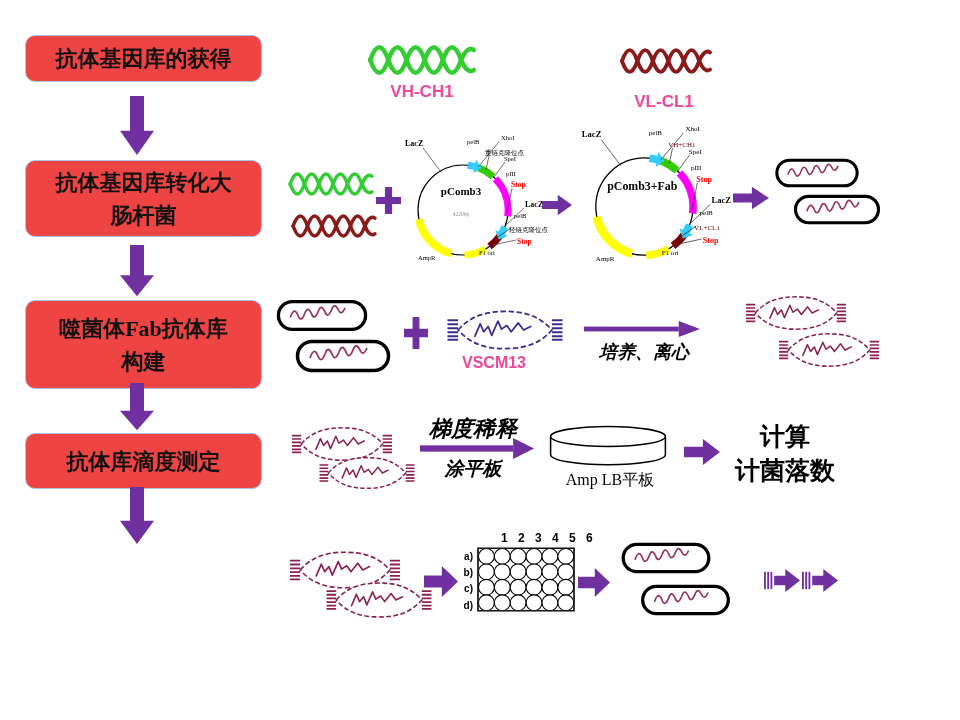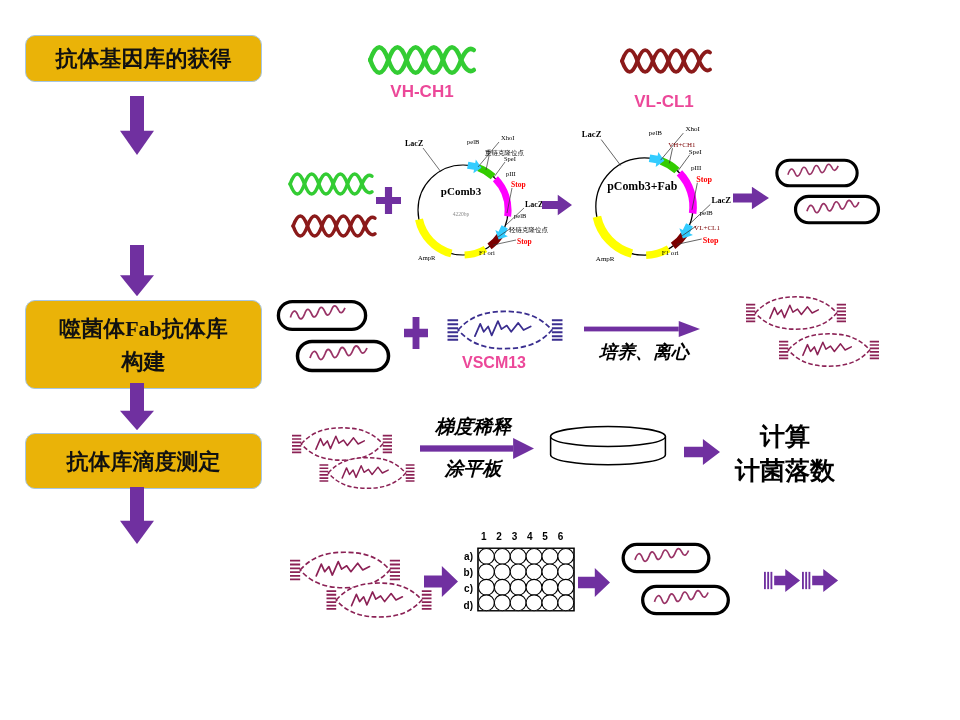--- a/index.html
+++ b/index.html
@@ -1,31 +1,31 @@
 <!DOCTYPE html>
 <html><head>
 <meta charset="utf-8">
 <style>
   html,body{margin:0;padding:0;background:#fff;}
   #canvas{position:relative;width:960px;height:720px;background:#ffffff;overflow:hidden;
           font-family:"Liberation Serif","DejaVu Serif",serif;}
   .abs{position:absolute;}
   
-  .step-box{left:25px;width:237px;background:#eab308;border:1px solid #A6C6E4;border-radius:10px;
+  .step-box{left:25px;width:237px;background:#ef4444;border:1px solid #A6C6E4;border-radius:10px;
             display:flex;align-items:center;justify-content:center;text-align:center;
             font-weight:bold;font-size:22px;color:#111;line-height:33px;padding:0 27px;box-sizing:border-box;}
   .purple{color:#7030A0;}
   .icon-svg{display:block;}
   
   .gene-label{font-family:"Liberation Sans","DejaVu Sans",sans-serif;font-weight:bold;font-size:17px;
               color:#ec4899;text-align:center;}
   .cn-label{font-weight:700;font-size:18px;color:#000;text-align:center;font-style:italic;}
   .big-result{font-weight:600;font-size:25px;color:#000;text-align:center;line-height:34px;}
-  .plate-cols{font-family:"Liberation Sans","DejaVu Sans",sans-serif;font-weight:bold;font-size:10px;
-              word-spacing:7px;padding-left:4px;color:#000;}
+  .plate-cols{font-family:"Liberation Sans","DejaVu Sans",sans-serif;font-weight:bold;font-size:12px;
+              word-spacing:7px;padding-left:4px;color:#000;margin-left:20px;}
   .plate-rows{font-family:"Liberation Sans","DejaVu Sans",sans-serif;font-weight:bold;font-size:10px;
               text-align:right;color:#000;}
   .plate-rows div{height:16.2px;line-height:16.2px;}
   
   svg text{font-family:"Liberation Serif","DejaVu Serif",serif;fill:#000;}
   svg text.tiny{font-size:6.5px;}
   svg text.small-b{font-size:8px;font-weight:bold;}
   svg text.stop{font-size:7.5px;font-weight:bold;fill:#FF0000;}
   svg text.pname{font-size:11px;font-weight:bold;}
   svg text.psize{font-size:5.5px;fill:#8a8a8a;}
@@ -120,20 +120,23 @@
 
 <div id="canvas">
 
   <div class="abs step-box" style="top:35px;height:47px;">
       <span>抗体基因库的获得</span>
     </div>
   <svg class="abs icon-svg purple" style="left:119px;top:96px;" width="36" height="60" viewBox="0 0 36 62" preserveAspectRatio="none">
       <use href="#sym-downarrow"></use>
     </svg>
 
+  <div class="abs step-box" style="top:160px;height:77px;">
+      <span>抗体基因库转化大肠杆菌</span>
+    </div>
   <svg class="abs icon-svg purple" style="left:119px;top:245px;" width="36" height="52" viewBox="0 0 36 62" preserveAspectRatio="none">
       <use href="#sym-downarrow"></use>
     </svg>
 
   <div class="abs step-box" style="top:300px;height:89px;">
       <span>噬菌体Fab抗体库构建</span>
     </div>
   <svg class="abs icon-svg purple" style="left:119px;top:383px;" width="36" height="48" viewBox="0 0 36 62" preserveAspectRatio="none">
       <use href="#sym-downarrow"></use>
     </svg>
@@ -273,28 +276,29 @@
   <svg class="abs icon-svg" style="left:768px;top:330px;color:#8B2155;" width="122" height="40" viewBox="0 0 132 52">
       <use href="#sym-phage"></use>
     </svg>
 
   <svg class="abs icon-svg" style="left:283px;top:424px;color:#8B2155;" width="118" height="40" viewBox="0 0 132 52">
       <use href="#sym-phage"></use>
     </svg>
   <svg class="abs icon-svg" style="left:308px;top:454px;color:#8B2155;" width="118" height="38" viewBox="0 0 132 52">
       <use href="#sym-phage"></use>
     </svg>
-  <div class="abs cn-label" style="left:425px;top:414px;width:96px;font-size:19px;">梯度稀释</div>
+  <div class="abs cn-label" style="left:425px;top:414px;width:96px;font-size:22px;">梯度稀释</div>
   <svg class="abs icon-svg purple" style="left:420px;top:438px;" width="114" height="21" viewBox="0 0 120 20" preserveAspectRatio="none">
       <use href="#sym-linearrow"></use>
     </svg>
   <div class="abs cn-label" style="left:430px;top:456px;width:86px;font-size:19px;">涂平板</div>
   <svg class="abs icon-svg" style="left:547px;top:425px;" width="122" height="44" viewBox="0 0 124 46">
       <use href="#sym-dish"></use>
     </svg>
+  <div class="abs" style="left:535px;top:470px;width:150px;text-align:center;font-size:16px;">Amp LB平板</div>
   <svg class="abs icon-svg purple" style="left:684px;top:438px;" width="36" height="28" viewBox="0 0 40 30" preserveAspectRatio="none">
       <use href="#sym-blockarrow"></use>
     </svg>
   <div class="abs big-result" style="left:710px;top:420px;width:150px;">
     <div>计算</div>
     <div>计菌落数</div>
   </div>
 
   <svg class="abs icon-svg" style="left:286px;top:548px;color:#8B2155;" width="118" height="44" viewBox="0 0 132 52">
       <use href="#sym-phage"></use>

